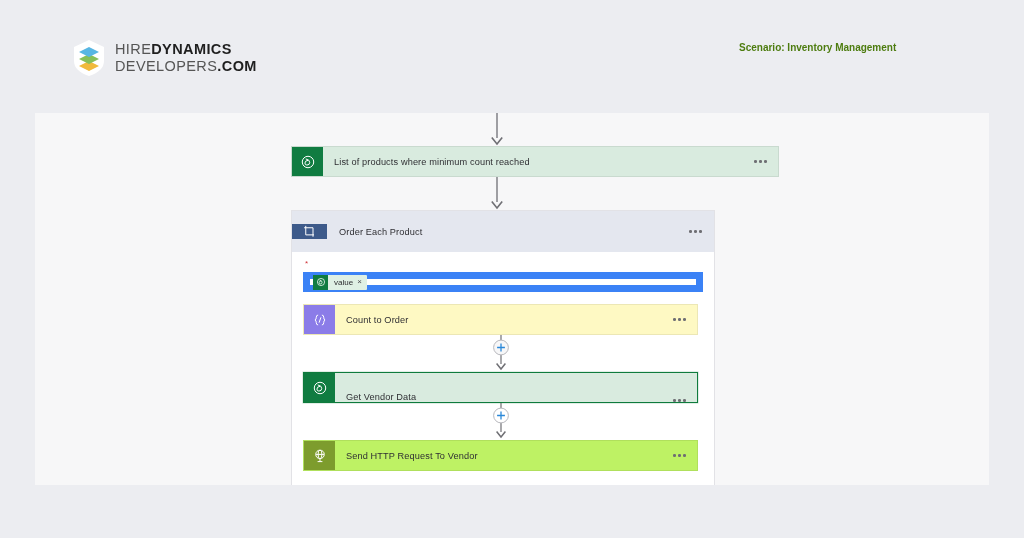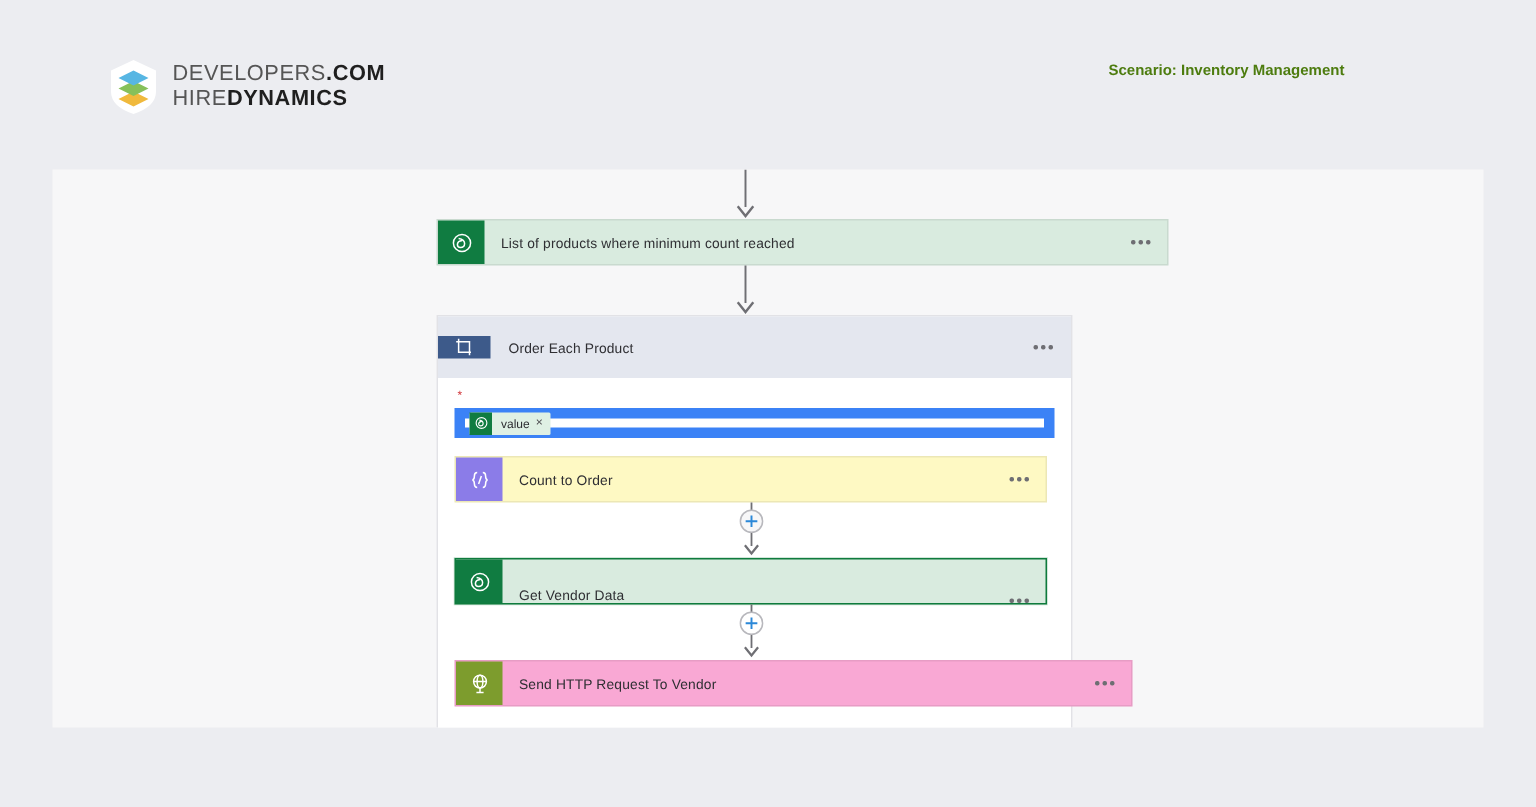--- a/index.html
+++ b/index.html
@@ -251,24 +251,24 @@
     <div class="brand-mark">
       <svg class="glyph" width="34" height="38" viewBox="0 0 34 38">
         <path d="M17 1 L32 8 L32 22 Q32 32 17 37 Q2 32 2 22 L2 8 Z" fill="#ffffff"></path>
         <polygon points="17,22 27,27 17,32 7,27" fill="#f0b93c"></polygon>
         <polygon points="17,15 27,20 17,25 7,20" fill="#86c05a"></polygon>
         <polygon points="17,8 27,13 17,18 7,13" fill="#57b6e3"></polygon>
       </svg>
     </div>
     <div class="brand-text">
       <div class="brand-line">
+        <span class="thin">HIRE</span><span class="bold">DYNAMICS</span>
+      </div>
+      <div class="brand-line">
         <span class="thin">DEVELOPERS</span><span class="bold">.COM</span>
-      </div>
-      <div class="brand-line">
-        <span class="thin">HIRE</span><span class="bold">DYNAMICS</span>
       </div>
     </div>
   </div>
 
   <div class="scenario-title">Scenario: Inventory Management</div>
 </div>
 
 <div class="canvas">
   <div class="flow">
 
@@ -379,21 +379,21 @@
 
         <div class="connector tall" style="width:395px;">
           <svg class="glyph" width="26" height="37" viewBox="0 0 26 37">
             <path d="M13 0 L13 29" stroke="#6f6f74" stroke-width="1.2" fill="none"></path>
             <circle cx="13" cy="12.5" r="7.4" fill="#ffffff" stroke="#b8b8bd" stroke-width="1"></circle>
             <path d="M13 8.6 L13 16.4 M9.1 12.5 L16.9 12.5" stroke="#2b88d8" stroke-width="1.3"></path>
             <path d="M8.6 28.5 L13 34 L17.4 28.5" stroke="#6f6f74" stroke-width="1.5" fill="none"></path>
           </svg>
         </div>
 
-        <div class="card" style="background:#f9a8d4;width:452px;">
+        <div class="card" style="background:#bef264;width:395px;">
           <div class="icon" style="background:#7d9c2d;">
             <svg class="glyph" width="16" height="16" viewBox="0 0 24 24" fill="none" stroke="#ffffff" stroke-width="1.5">
               <circle cx="12" cy="9.6" r="6.4"></circle>
               <ellipse cx="12" cy="9.6" rx="2.9" ry="6.4"></ellipse>
               <path d="M5.9 9.6 L18.1 9.6"></path>
               <path d="M12 16 L12 20.4"></path>
               <path d="M8.4 20.4 L15.6 20.4"></path>
             </svg>
           </div>
           <div class="title">Send HTTP Request To Vendor</div>

